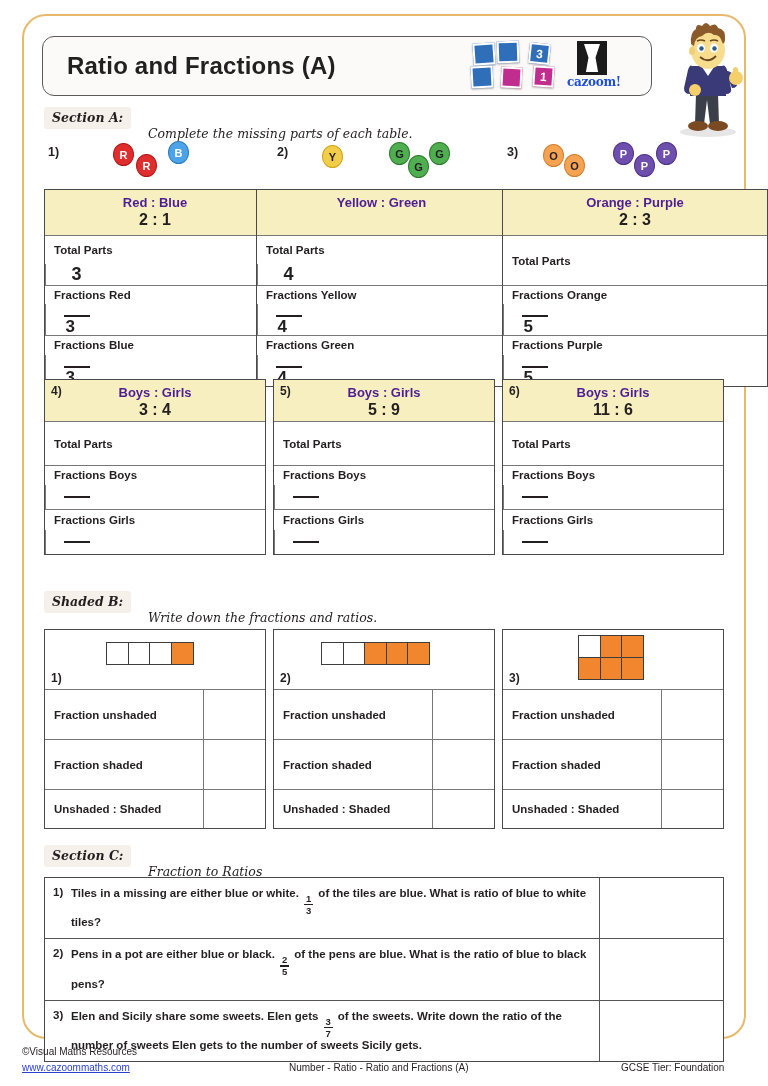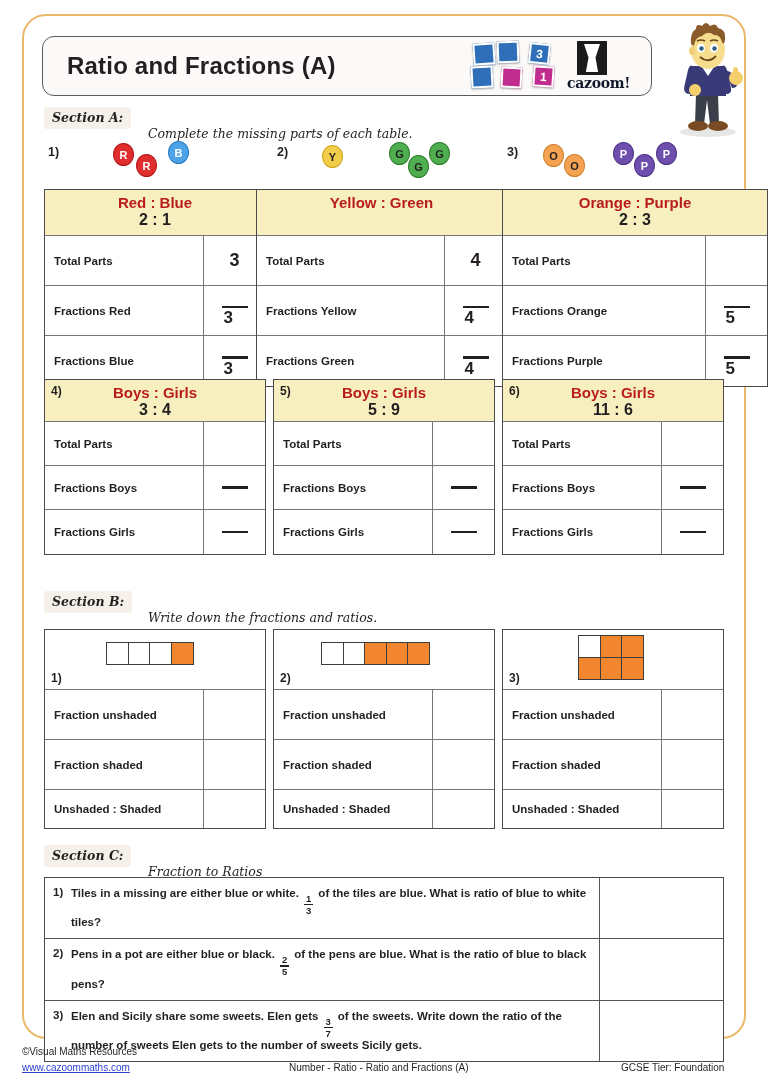--- a/index.html
+++ b/index.html
@@ -79,22 +79,22 @@
     width: 16px; height: 28px;
     background: #ffffff;
     clip-path: polygon(0 0, 100% 0, 72% 48%, 88% 100%, 12% 100%, 28% 48%);
   }
   .caz-word {
     position: absolute;
     left: 100px; top: 34px;
     width: 62px;
     font-family: "DejaVu Serif", serif;
     font-weight: bold;
-    font-size: 14px;
-    color: #0f172a;
+    font-size: 12px;
+    color: #1d4ed8;
     letter-spacing: -0.3px;
   }
   
   .mascot { position: absolute; left: 662px; top: 20px; width: 92px; height: 118px; }
   
   .sec-head {
     position: absolute;
     height: 22px;
   }
   .sec-pill {
@@ -162,31 +162,32 @@
     text-align: center;
   }
   .rt-head-num {
     position: absolute;
     left: 6px; top: 4px;
     font-size: 12px;
     font-weight: bold;
     color: #231f20;
   }
   .rt-head-names {
-    font-size: 15px; font-weight: bold; color: #b91c1c;
+    font-size: 13px; font-weight: bold; color: #4c1d95;
     padding-top: 5px; line-height: 15px;
   }
   .rt-head-ratio {
     font-size: 16px; font-weight: bold; color: #231f20;
     line-height: 19px;
   }
   .rt-row {
     display: flex;
     border-bottom: 1px solid #777;
     height: 50px;
+    flex-direction: column;
   }
   .rt-row:last-child { border-bottom: none; }
   .rt-row.short { height: 44px; }
   .rt-lab {
     flex: 1;
     display: flex; align-items: center;
     padding-left: 9px;
     font-size: 11.5px;
     font-weight: bold;
     color: #231f20;
@@ -551,21 +552,21 @@
             <span class="num"></span>
             <span class="bar"></span>
             <span class="den"></span>
           </span>
       </div>
     </div>
   </div>
 
   <div class="sec-head" style="left:44px; top:591px; width:600px;">
     <div class="sec-pill">
-      <span class="sec-label">Section B:</span>
+      <span class="sec-label">Shaded B:</span>
     </div>
     <div class="sec-desc">Write down the fractions and ratios.</div>
   </div>
 
   <div class="btable" style="left:44px; top:629px; width:222px;">
     <div class="bt-fig">
       <div class="bt-fig-num">1)</div>
       <div class="shape" style="left:62px; top:13px; width:94px;">
         <div class="cell"></div>
         <div class="cell"></div>

